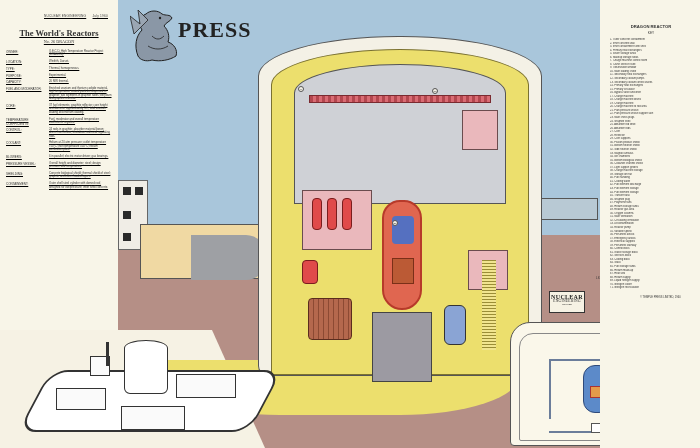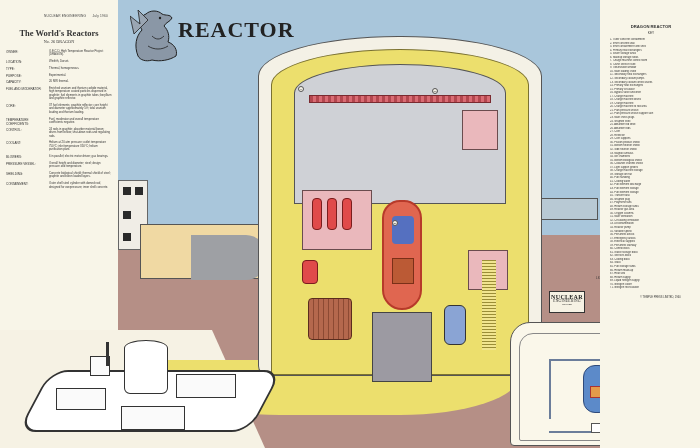--- a/index.html
+++ b/index.html
@@ -1,18 +1,18 @@
 <!DOCTYPE html>
 <html><head>
 <meta charset="utf-8">
 <style>
   * { box-sizing: border-box; margin: 0; padding: 0; }
   html, body { width: 700px; height: 448px; overflow: hidden; background: #f6f2e4; }
   body { position: relative; font-family: "Liberation Serif", serif; }
-  .left-panel { position: absolute; left: 0; top: 0; width: 118px; height: 448px; background: #f8f5e8; padding: 4px 6px; }
+  .left-panel { position: absolute; left: 0; top: 0; width: 118px; height: 448px; background: #f8f5e8; padding: 4px 6px; text-decoration: underline; }
   .mag-head { display: flex; justify-content: space-between; font-family: "Liberation Sans", sans-serif; font-size: 3.2px; color: #444; margin: 10px 4px 0 38px; letter-spacing: .2px; }
   .series-title { text-align: center; font-size: 8.5px; font-weight: bold; color: #333; margin-top: 10px; }
   .series-sub { text-align: center; font-size: 4.2px; color: #333; margin-top: 1px; }
   .spec { display: grid; grid-template-columns: 40px 1fr; column-gap: 3px; font-family: "Liberation Sans", sans-serif; font-size: 2.8px; color: #333; margin-top: 6px; }
   .spec dt { text-transform: uppercase; font-size: 3px; }
   .spec dd { line-height: 1.25; margin-bottom: 3.2px; }
 
   .sky { position: absolute; left: 118px; top: 0; width: 482px; height: 235px; background: #a9c6db; }
   .ground { position: absolute; left: 118px; top: 235px; width: 582px; height: 213px; background: #b58f86; }
   .ground-cut { position: absolute; left: 0; top: 330px; width: 265px; height: 118px; background: #f6f2e4; clip-path: polygon(0 0, 80% 0, 100% 100%, 0 100%); }
@@ -119,21 +119,21 @@
 <div class="sky"></div>
 <div class="ground"></div>
 <div class="ground-cut"></div>
 
 <svg class="logo" viewBox="0 0 55 58">
   <path d="M8 50 C4 40 6 30 12 24 C8 18 10 10 16 8 C20 4 28 4 32 8 C36 10 40 8 42 12 C40 16 36 16 34 20 C38 24 40 30 38 36 C44 38 48 44 46 50 C40 54 30 56 22 54 C16 56 10 54 8 50 Z" fill="#8a97a6" stroke="#222" stroke-width="1"></path>
   <path d="M4 28 L0 10 L10 18 L8 4 L18 14 Z" fill="#9aa6b3" stroke="#222" stroke-width=".8"></path>
   <path d="M22 30 C26 34 30 34 34 30 M18 40 C24 44 32 44 38 40" stroke="#222" stroke-width=".8" fill="none"></path>
   <circle cx="30" cy="12" r="1.2" fill="#222"></circle>
 </svg>
-<div class="poster-title">REACTOR</div>
+<div class="poster-title">PRESS</div>
 
 <div class="wing-left">
   <div class="win" style="left:4px;top:6px;"></div>
   <div class="win" style="left:16px;top:6px;"></div>
   <div class="win" style="left:4px;top:30px;"></div>
   <div class="win" style="left:4px;top:52px;"></div>
 </div>
 <div class="side-hall-left">
   <div class="grey"></div>
 </div>

